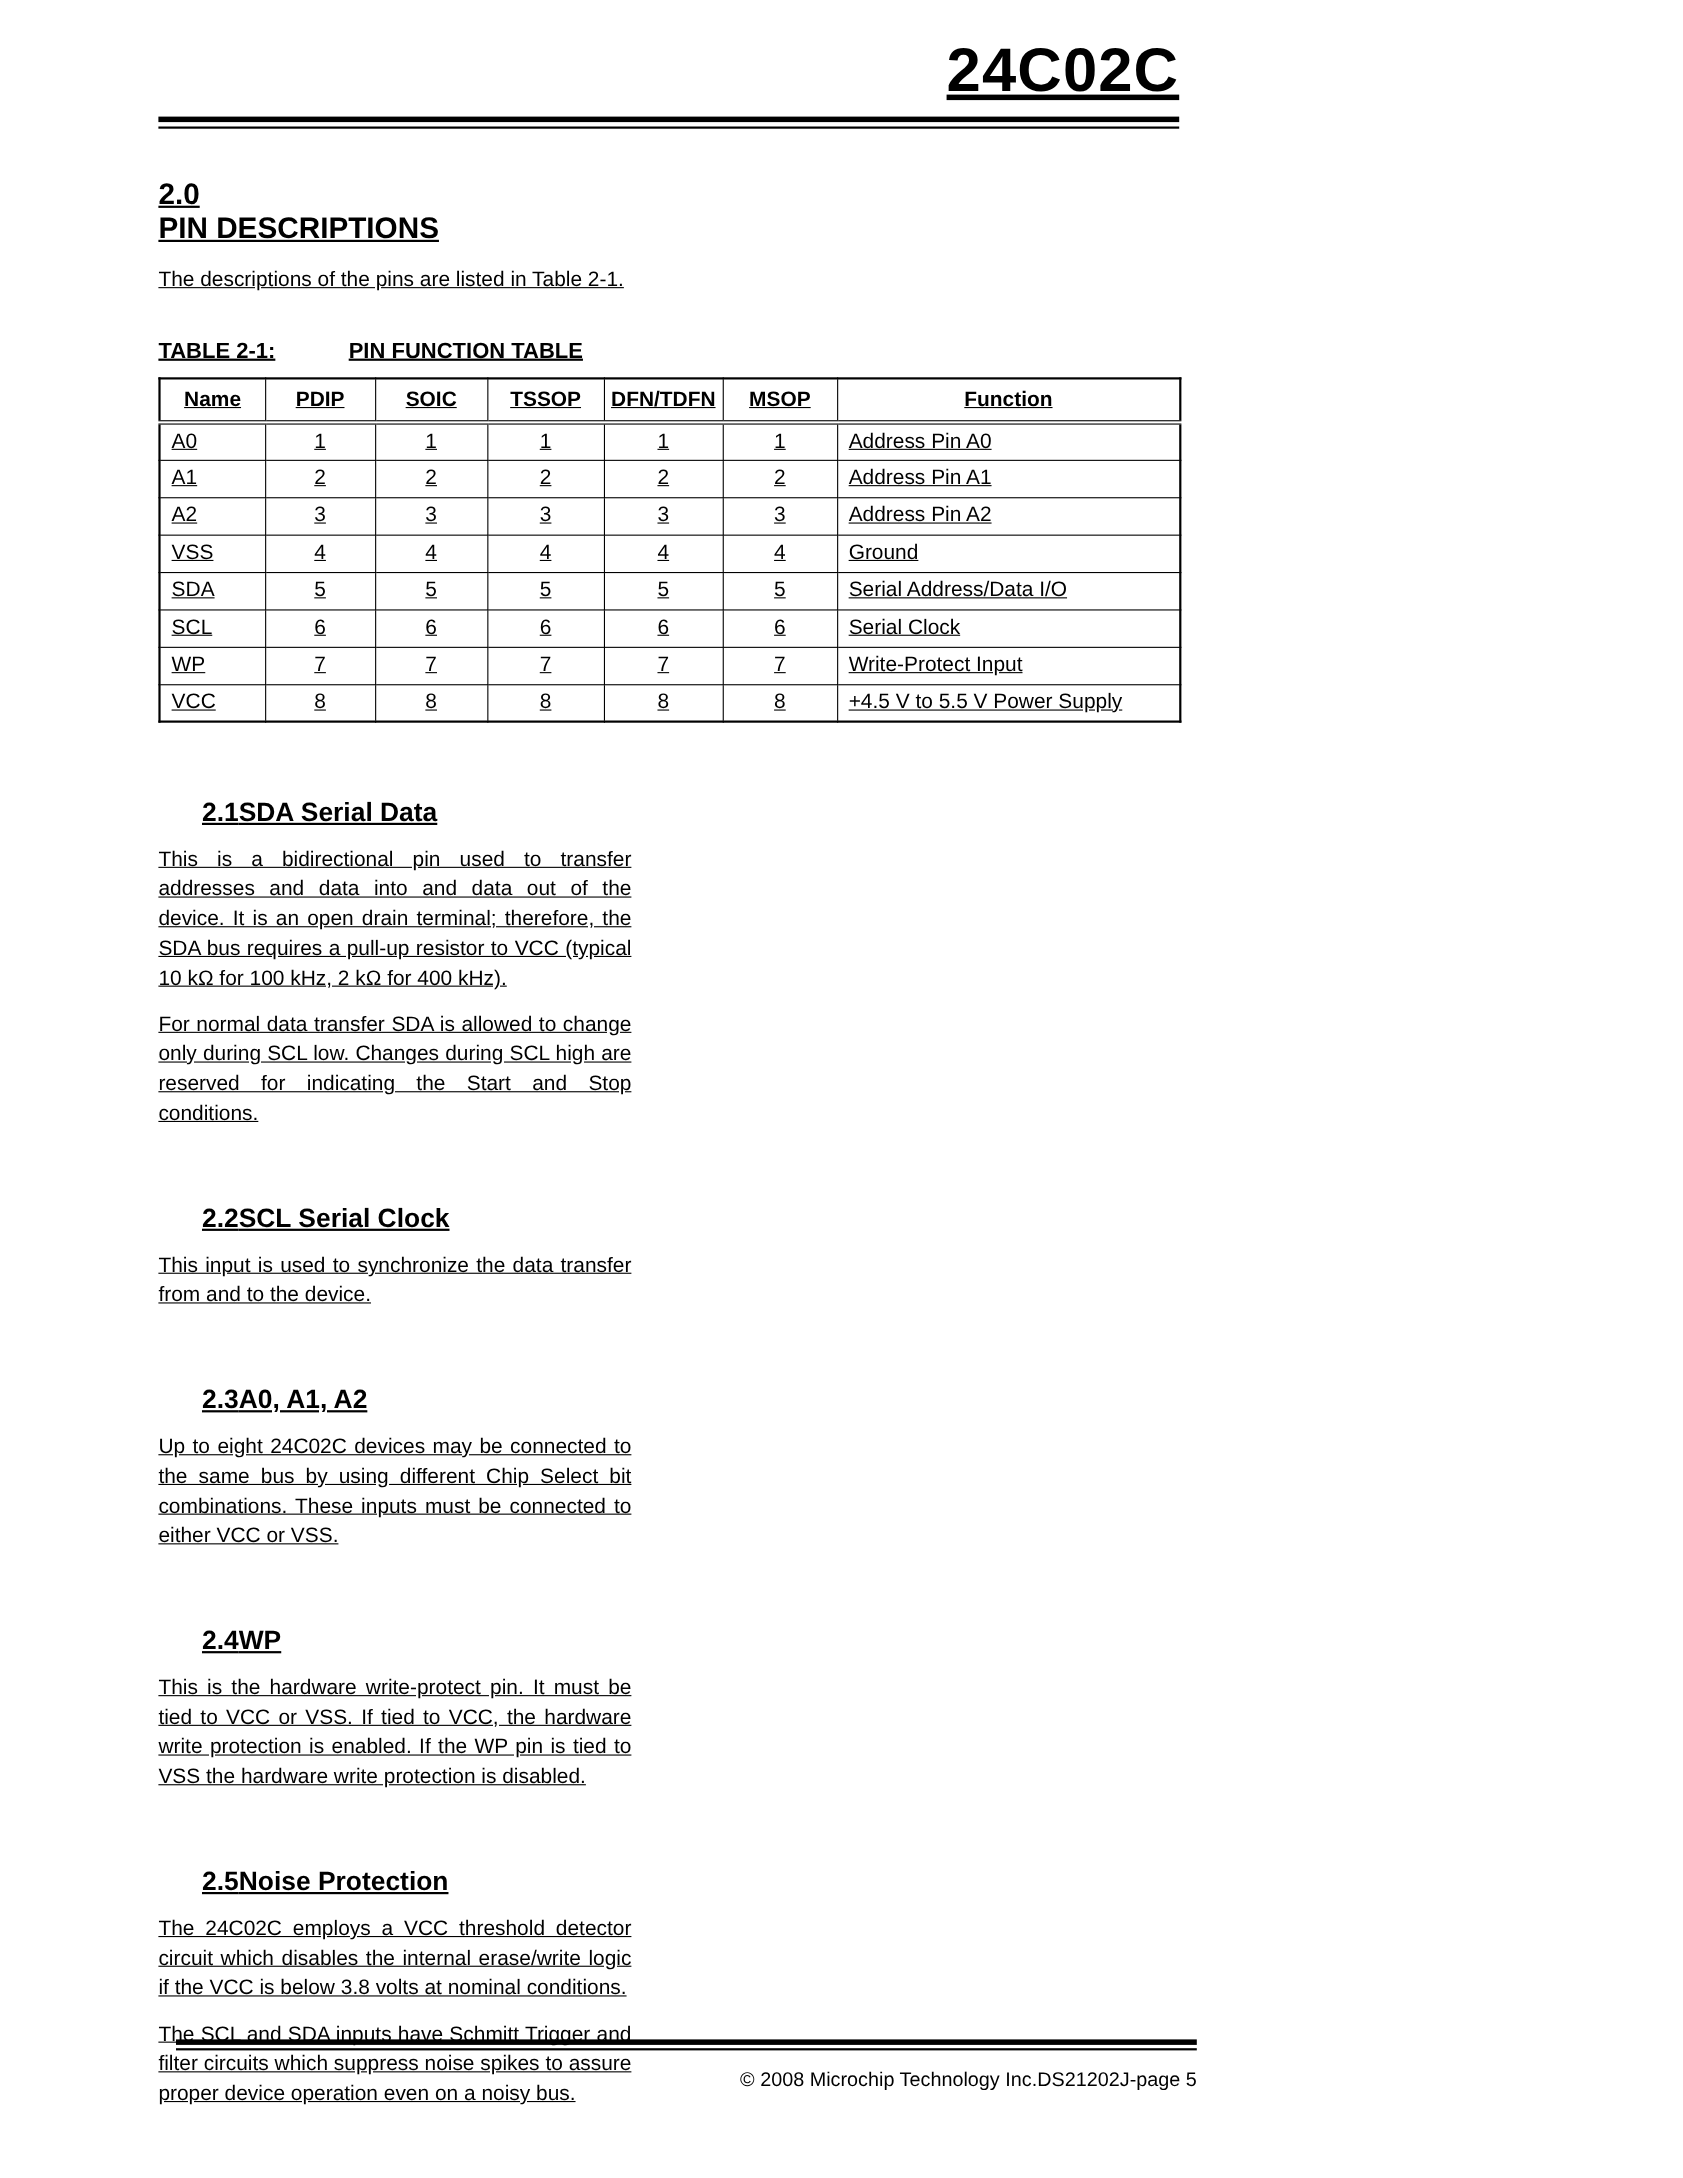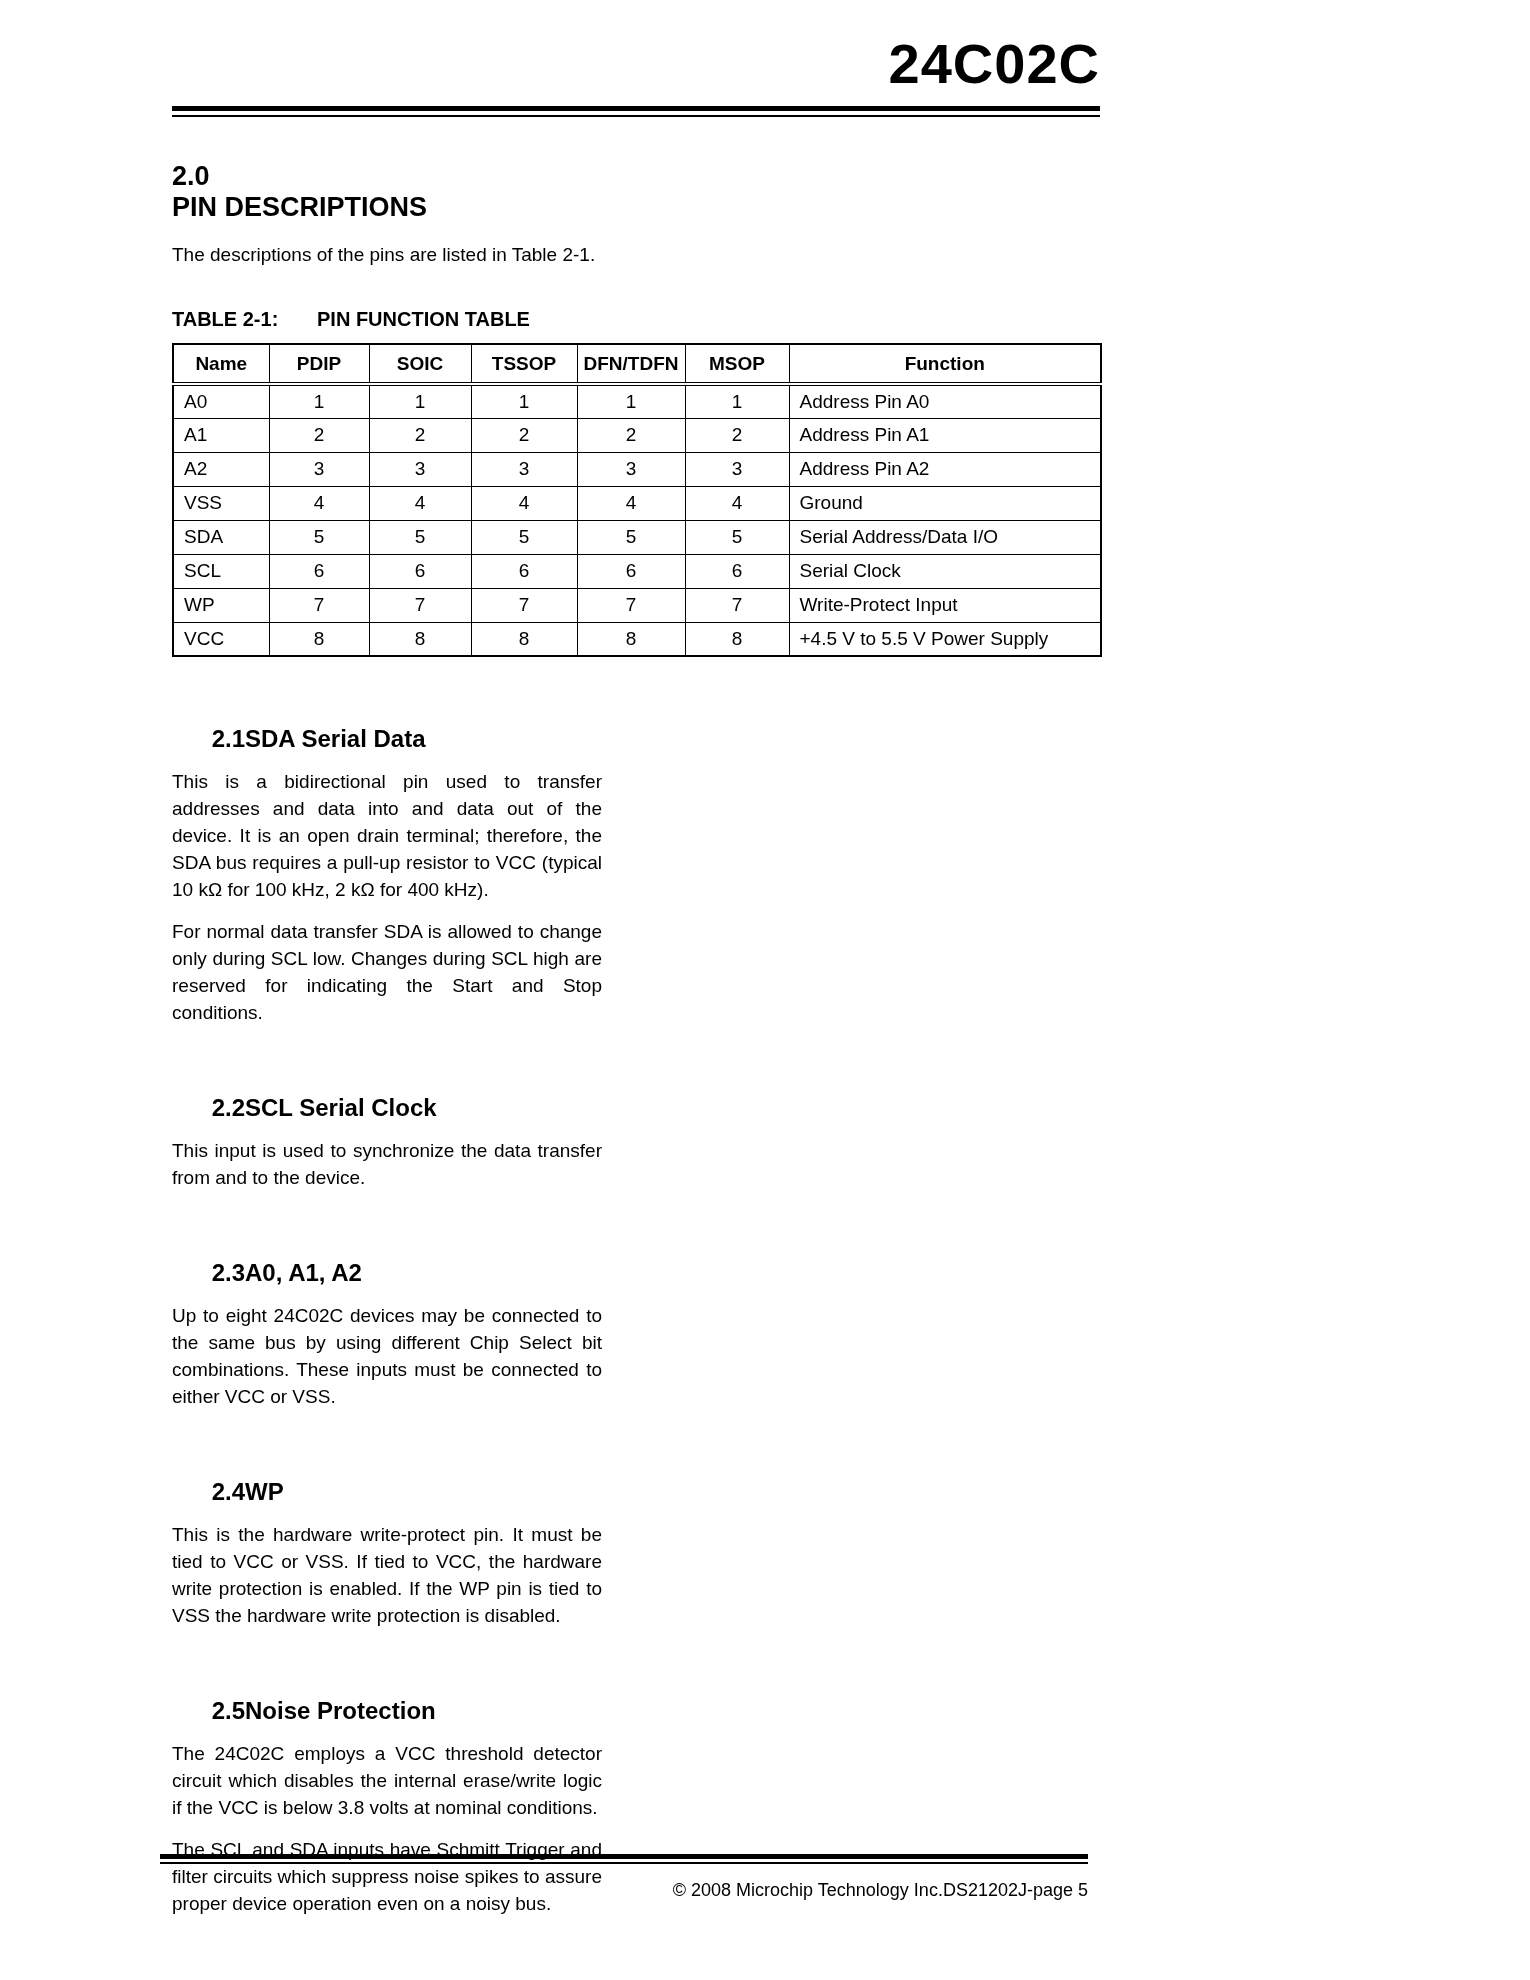--- a/index.html
+++ b/index.html
@@ -8,23 +8,24 @@
     position: relative;
     width: 1530px;
     height: 1980px;
     background: #ffffff;
     color: #000000;
     font-family: "Liberation Sans", sans-serif;
     overflow: hidden;
   }
   .content {
     position: absolute;
-    left: 172px;
+    left: 144px;
     top: 0;
     width: 928px;
+    text-decoration: underline;
   }
   .doc-title {
     margin-top: 34px;
     text-align: right;
     font-size: 56px;
     font-weight: bold;
     letter-spacing: 1px;
     line-height: 60px;
   }
   .rule-thick { height: 5px; background: #000; }
@@ -46,20 +47,21 @@
     font-size: 19px;
     line-height: 27px;
     width: 430px;
   }
 
   .tbl-caption {
     margin-top: 40px;
     font-size: 20px;
     font-weight: bold;
     display: flex;
+    gap: 28px;
   }
   .tbl-caption .tbl-label { width: 145px; flex: 0 0 auto; }
 
   table.pin-table {
     margin-top: 12px;
     border-collapse: collapse;
     table-layout: fixed;
     width: 928px;
     font-size: 19px;
     border: 2px solid #000;

